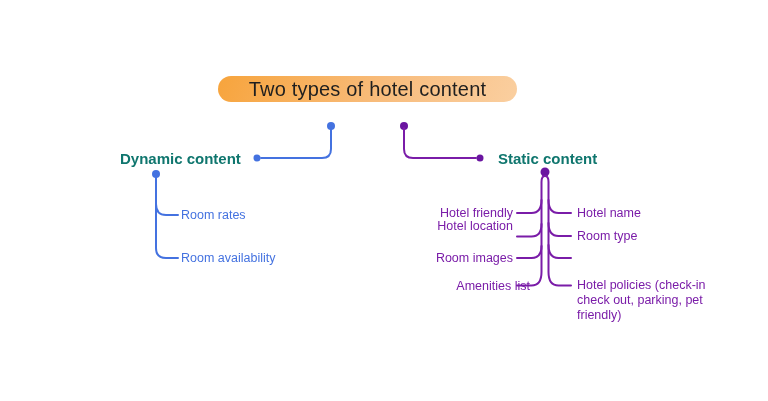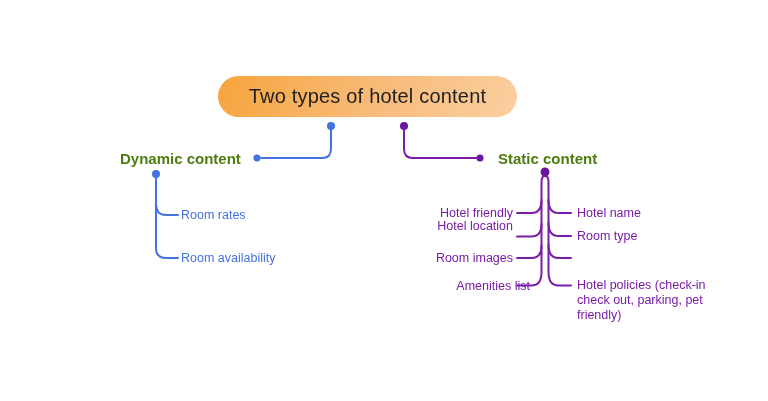--- a/index.html
+++ b/index.html
@@ -12,39 +12,39 @@
     font-family: "Liberation Sans", sans-serif;
   }
   #connector-layer {
     position: absolute;
     left: 0; top: 0;
     width: 768px; height: 401px;
   }
   .title-pill {
     position: absolute;
     left: 218px; top: 76px;
-    width: 299px; height: 41px;
+    width: 299px; height: 26px;
     border-radius: 21px;
     background: linear-gradient(115deg, var(--title-from) 0%, var(--title-mid) 55%, var(--title-to) 100%);
     display: flex;
     align-items: center;
     justify-content: center;
   }
   .title-text {
     font-size: 20px;
     font-weight: 500;
     letter-spacing: 0.2px;
     color: var(--title-text);
   }
   .branch-header {
     position: absolute;
     transform: translateY(-50%);
     font-size: 15px;
     font-weight: 700;
-    color: #4d7c0f;
+    color: #0f766e;
     white-space: nowrap;
   }
   .leaf {
     position: absolute;
     transform: translateY(-50%);
     font-size: 12.5px;
     font-weight: 500;
     white-space: nowrap;
   }
   .leaf.blue { color: var(--blue); }

